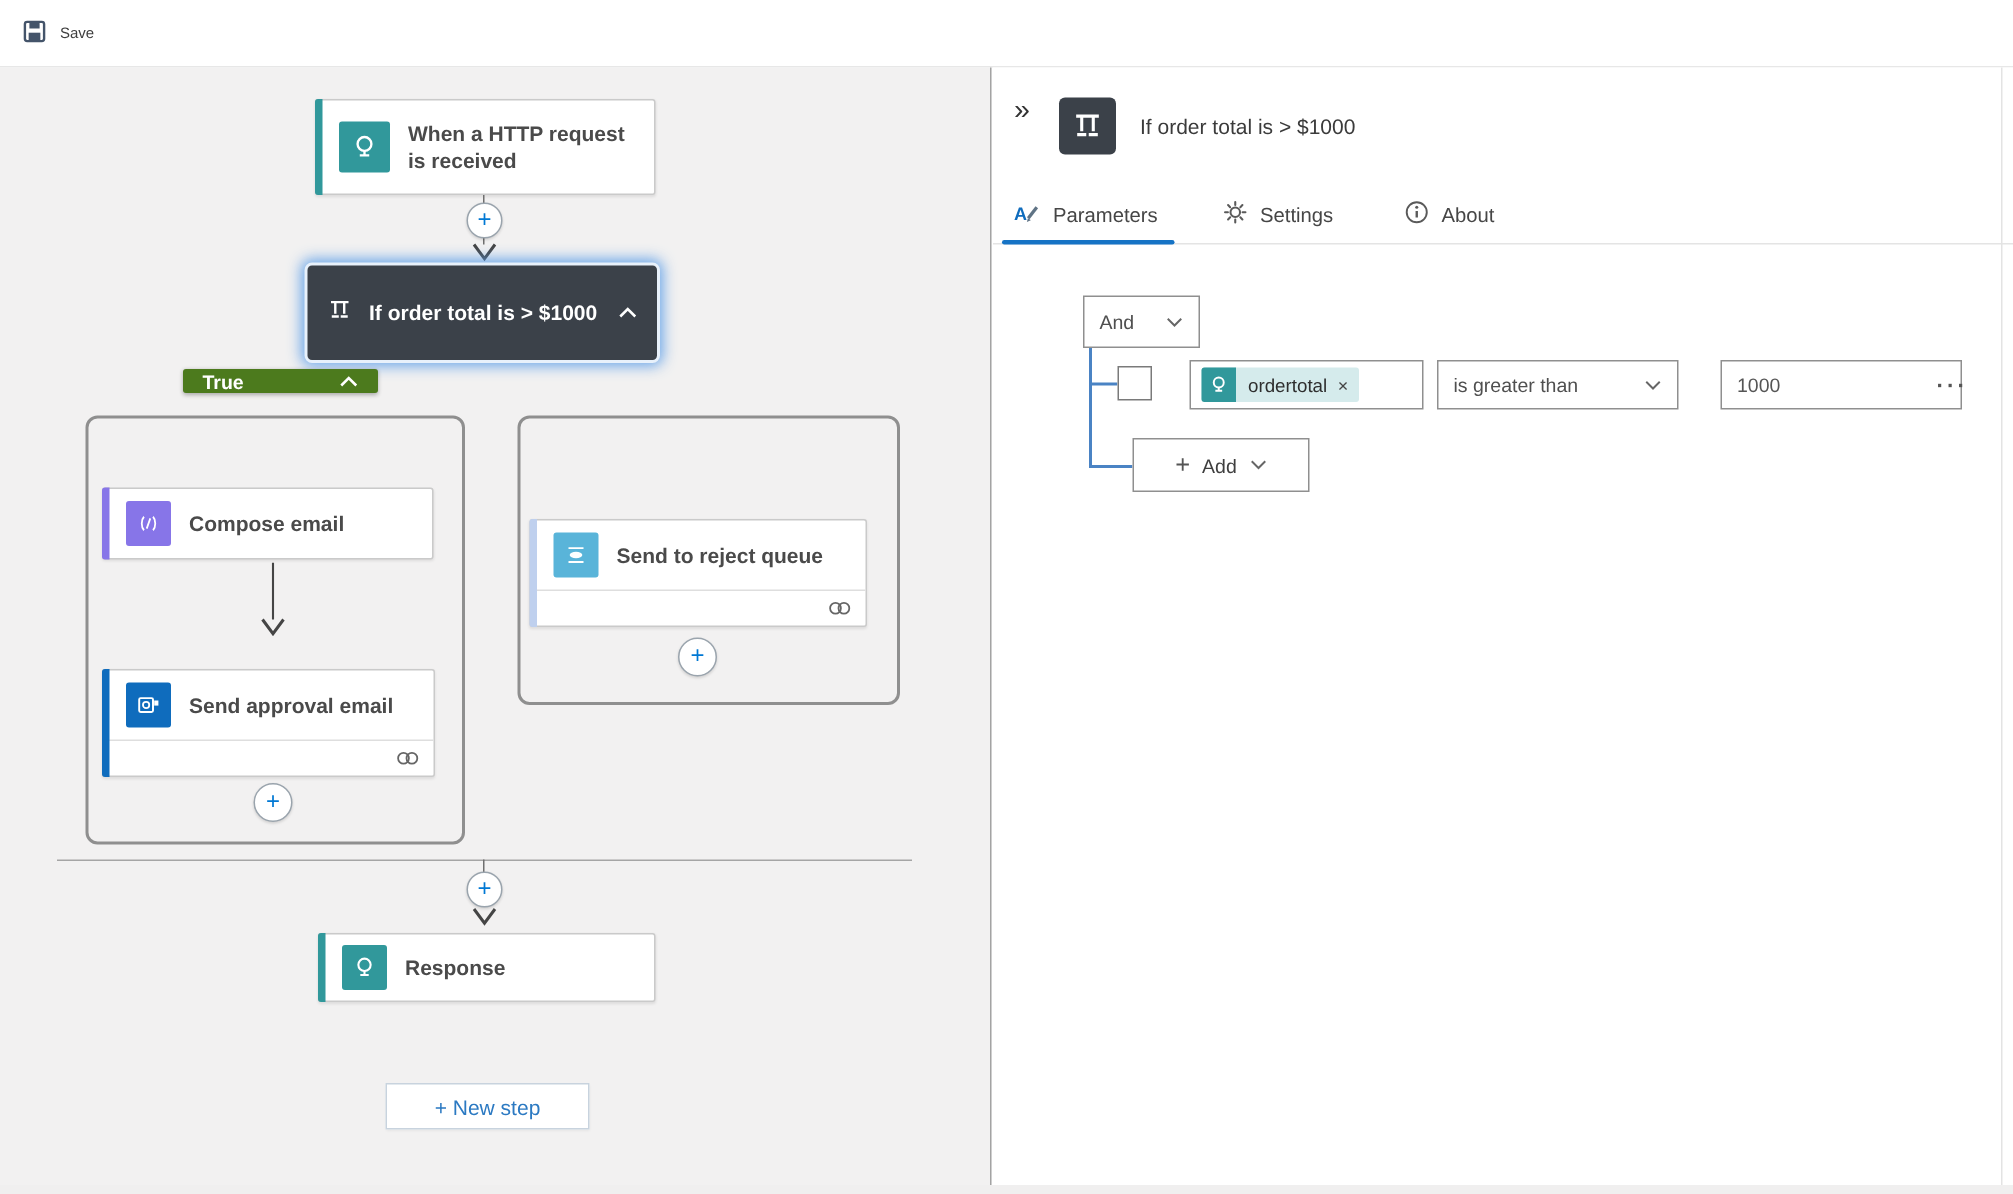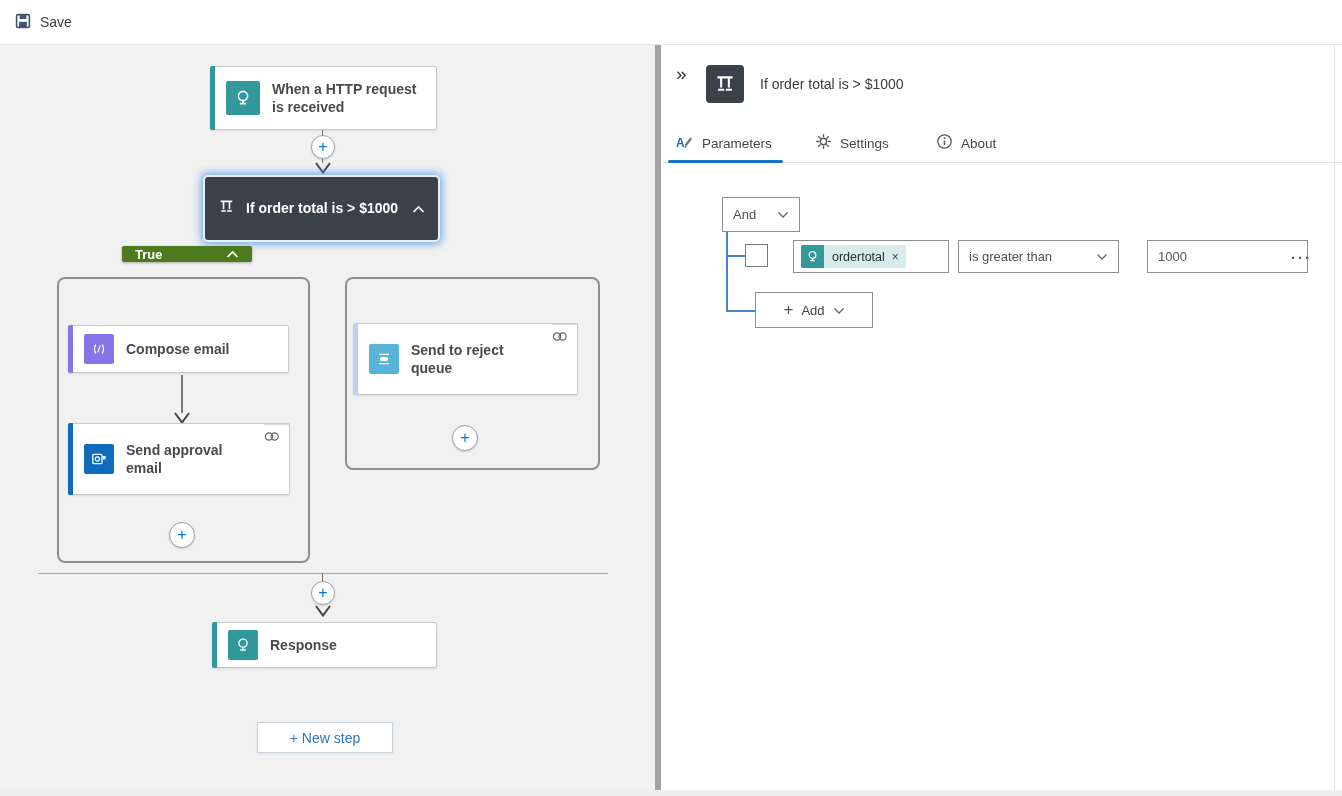--- a/index.html
+++ b/index.html
@@ -4,30 +4,30 @@
 <style>
   * { margin:0; padding:0; box-sizing:border-box; }
   html,body { width:1342px; height:796px; overflow:hidden; background:#fff;
     font-family:"Liberation Sans", sans-serif; }
   .stage { position:relative; width:1342px; height:796px; }
 
   
   .topbar { position:absolute; left:0; top:0; width:1342px; height:45px;
     background:#fff; border-bottom:1px solid #e7e7e7; display:flex; align-items:center; }
   .save-btn { display:flex; align-items:center; gap:9px; margin-left:15px;
-    color:#3e3e3e; font-size:14px; cursor:pointer; }
+    color:#3e3e3e; font-size:10px; cursor:pointer; }
 
   
   .canvas { position:absolute; left:0; top:45px; width:661px; height:751px;
-    background:#f2f1f1; border-right:6px solid #a3a3a3; }
+    background:#f2f1f1; border-right:1px solid #a3a3a3; }
 
   .card { position:absolute; background:#fff; border:1px solid #cacaca;
     border-radius:2px; box-shadow:0 1px 2px rgba(0,0,0,.09);
     display:flex; align-items:center; }
-  .card.col { flex-direction:row; align-items:stretch; }
+  .card.col { flex-direction:column; align-items:stretch;margin-top:23px; }
   .accent { position:absolute; left:-1px; top:-1px; bottom:-1px; width:5px;
     border-radius:2px 0 0 2px; }
   .iconbox { flex:0 0 auto; display:flex; align-items:center; justify-content:center;
     border-radius:2px; margin-left:15px; }
   .iconbox.big { width:34px; height:34px; }
   .iconbox.med { width:30px; height:30px; }
   .cardlabel { font-size:14px; font-weight:bold; color:#4a4a4a; line-height:1.3;
     margin-left:12px; padding-right:10px; }
   .cardrow { display:flex; align-items:center; flex:1; }
   .cardfoot { border-top:1px solid #dedede; height:24px; display:flex;

